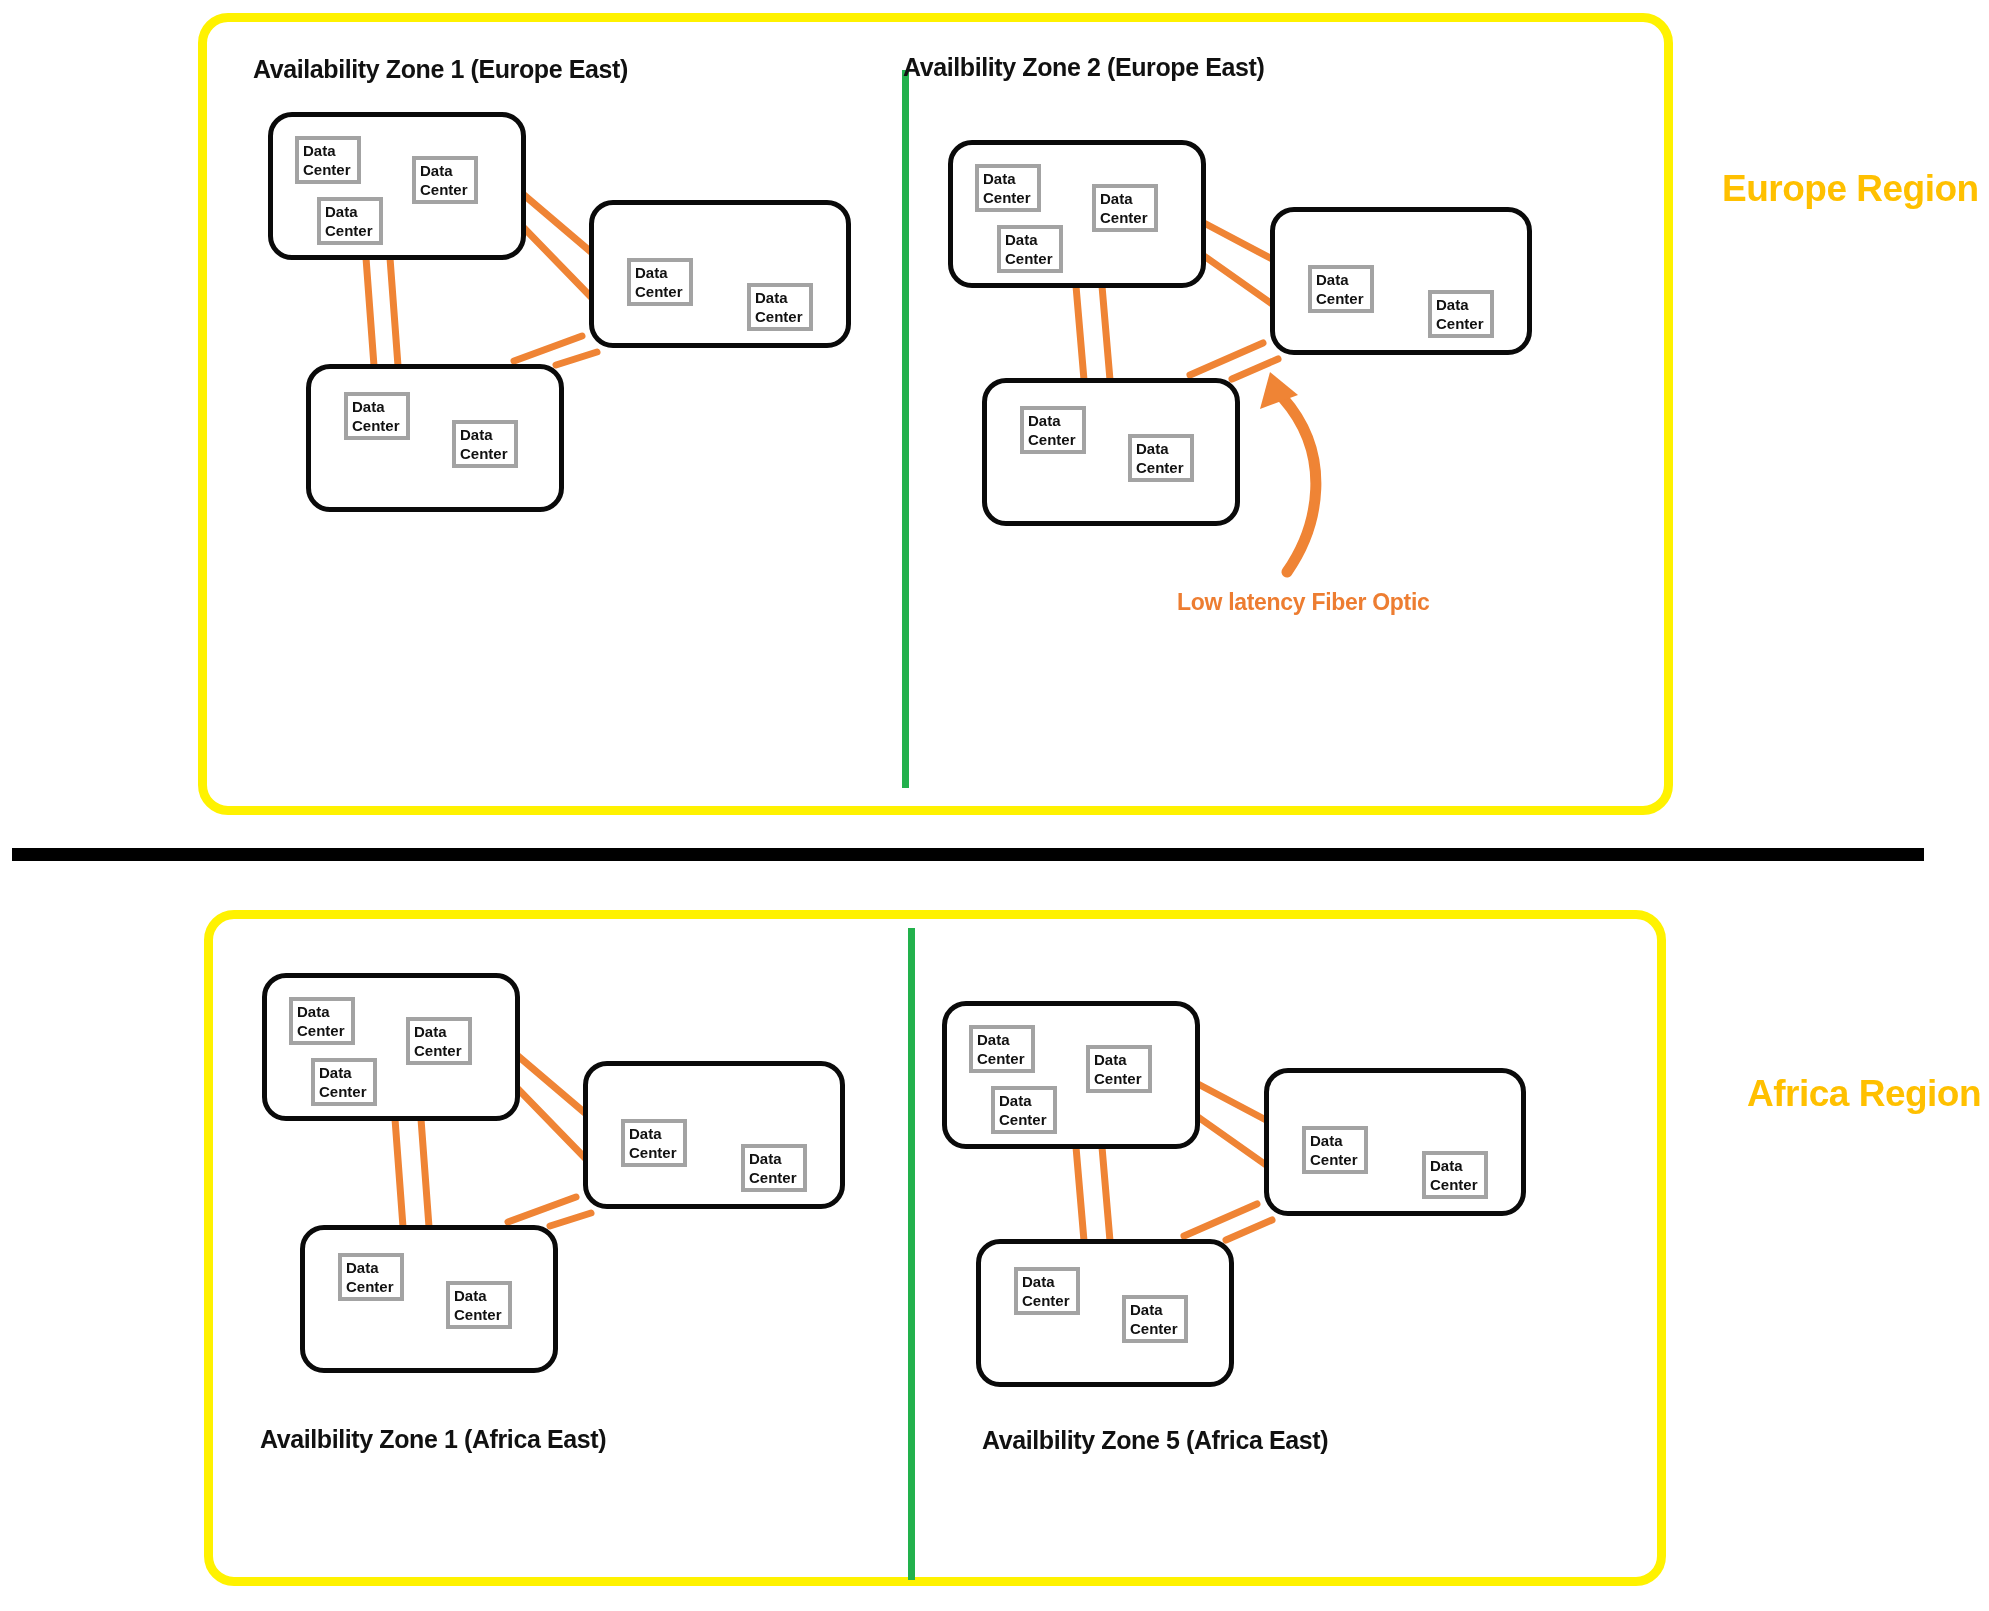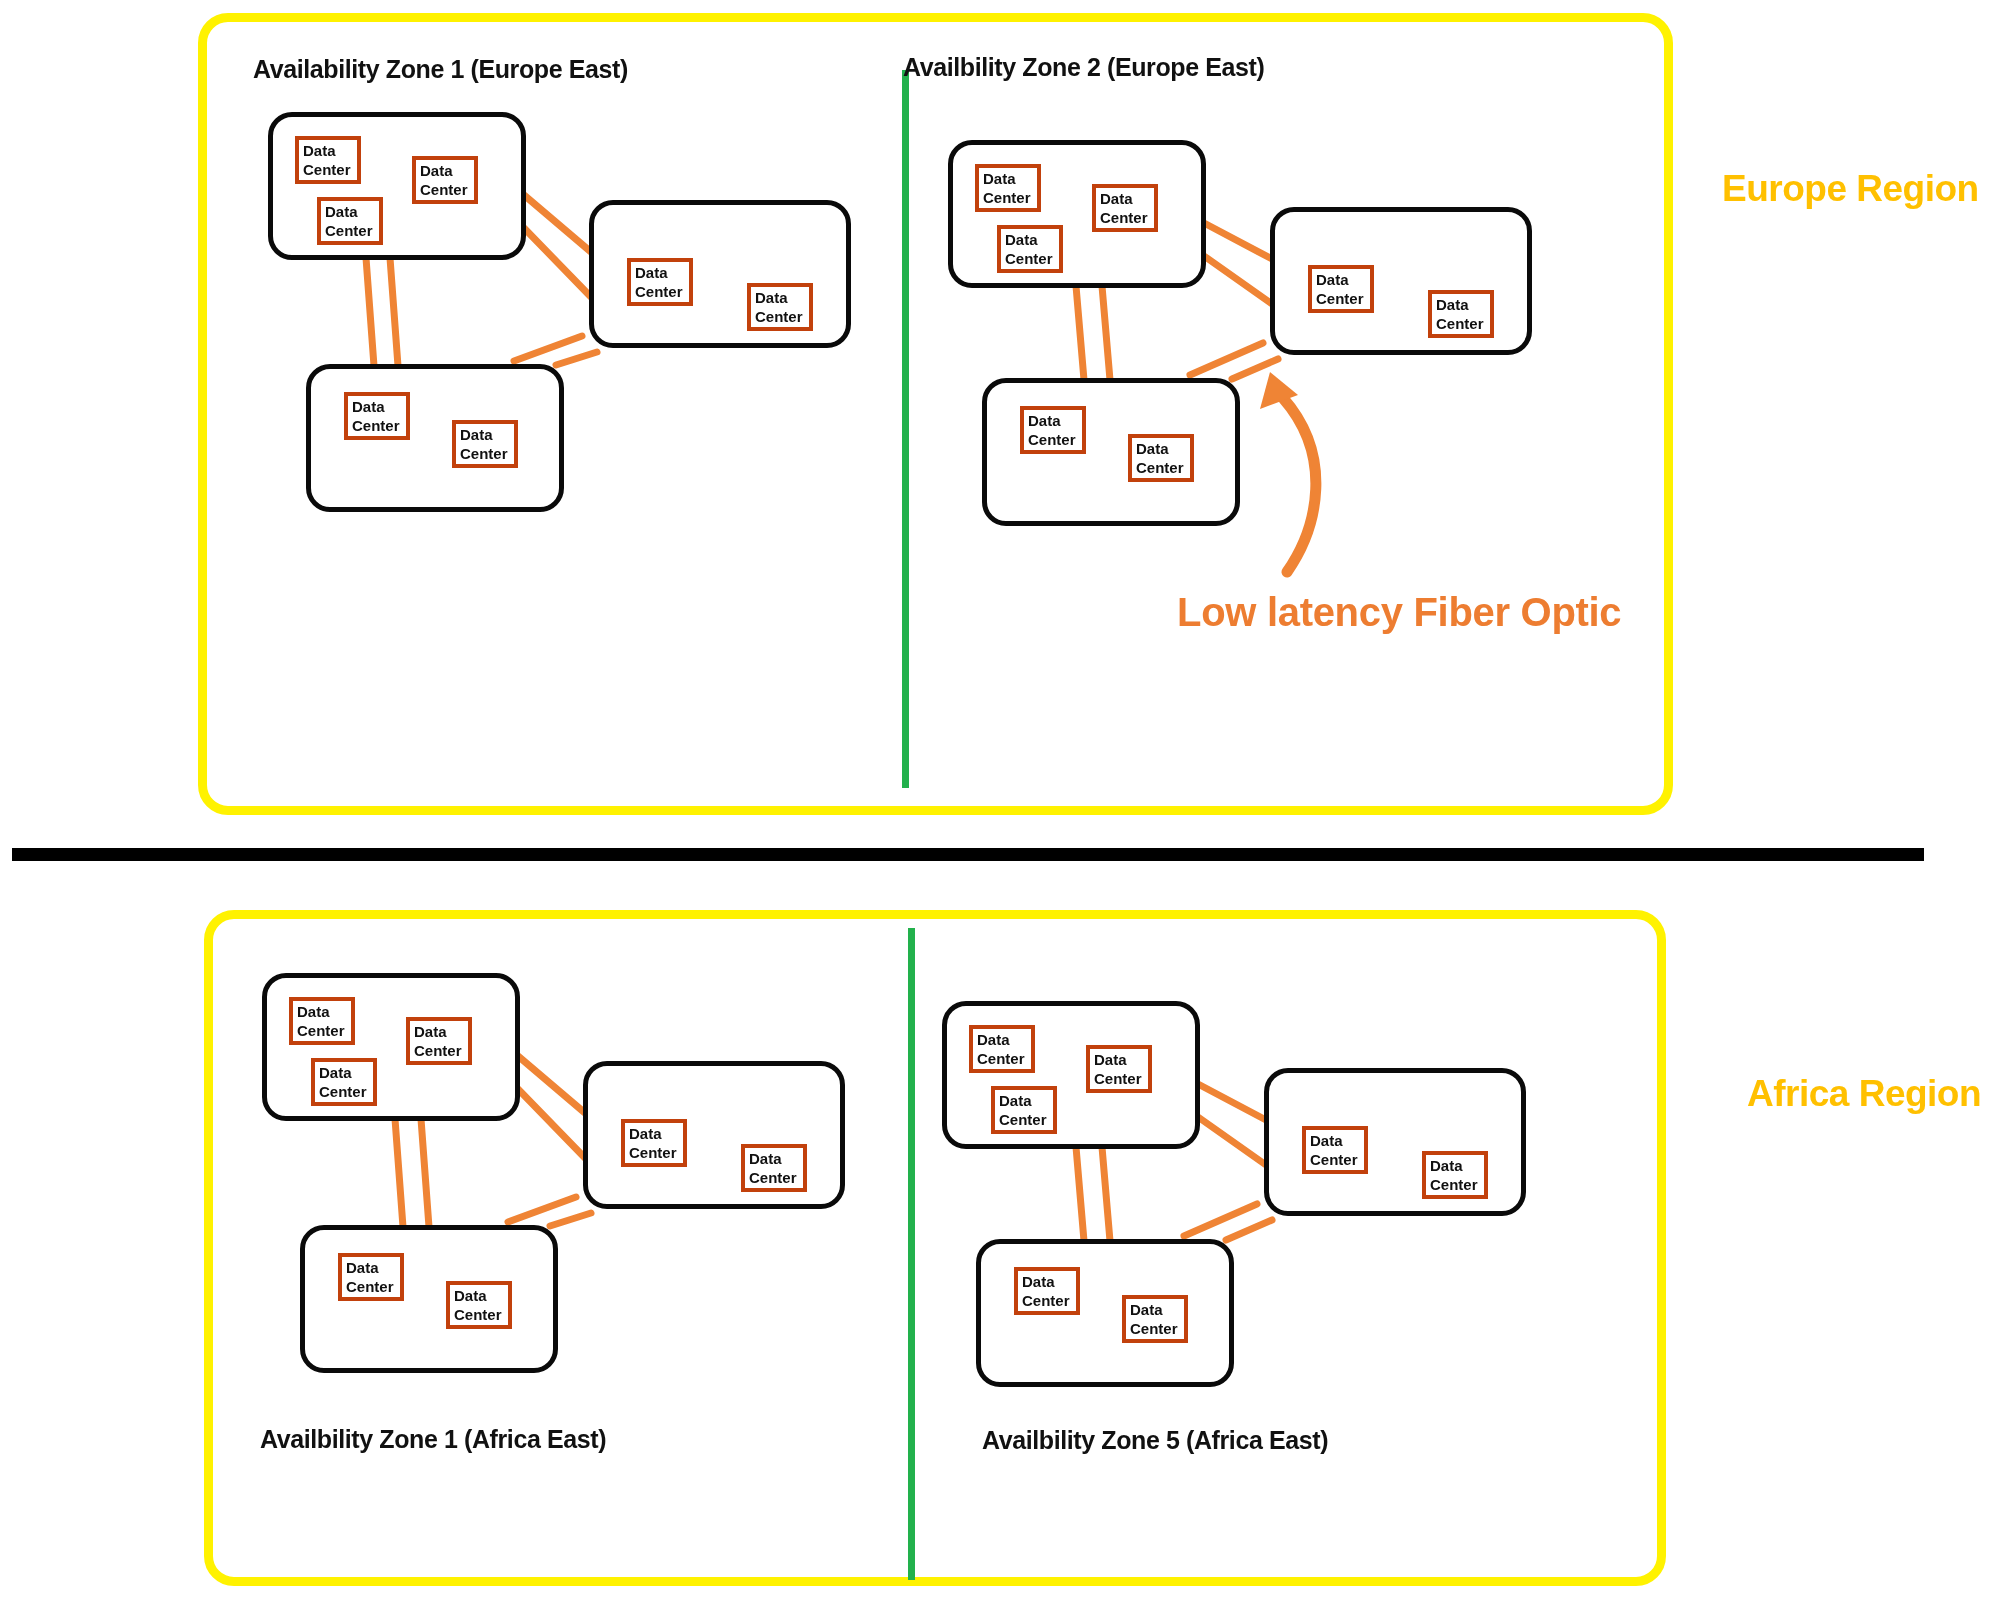--- a/index.html
+++ b/index.html
@@ -4,27 +4,27 @@
 <style>
   html,body{margin:0;padding:0;background:#fff;}
   #stage{position:relative;width:1986px;height:1611px;background:#fff;overflow:hidden;
          font-family:"Liberation Sans",sans-serif;}
   .region-box{position:absolute;border:9px solid #FFF200;border-radius:30px;background:transparent;box-sizing:border-box;}
   .zone-divider{position:absolute;width:7px;background:#22B14C;}
   .region-divider{position:absolute;left:12px;top:848px;width:1912px;height:13px;background:#000;}
   .zone-title{position:absolute;font-size:25px;font-weight:700;color:#111;letter-spacing:-0.4px;white-space:nowrap;}
   .region-label{position:absolute;font-size:37px;font-weight:700;color:#FFC000;letter-spacing:-0.5px;white-space:nowrap;}
   .cluster{position:absolute;border:5px solid #0a0a0a;border-radius:24px;background:#fff;box-sizing:border-box;z-index:2;}
-  .dc{position:absolute;width:66px;height:48px;border:4px solid #c2410c;background:#fff;box-sizing:border-box;
+  .dc{position:absolute;width:66px;height:48px;border:4px solid #a3a3a3;background:#fff;box-sizing:border-box;
       font-size:15px;line-height:19px;font-weight:700;color:#111;padding:1px 0 0 4px;
       display:flex;flex-direction:column;}
   .dc span{display:block;}
   #links{position:absolute;left:0;top:0;z-index:1;}
-  .annotation{position:absolute;left:1177px;top:578px;font-size:40px;line-height:48px;font-weight:700;
-              color:#ED7D31;letter-spacing:-0.3px;white-space:nowrap;z-index:3;margin-top:10px;}
+  .annotation{position:absolute;left:1177px;top:578px;font-size:23px;line-height:48px;font-weight:700;
+              color:#ED7D31;letter-spacing:-0.3px;white-space:nowrap;z-index:3;}
 </style>
 </head>
 <body>
 
 <div id="stage">
 
   <svg id="links" width="1989" height="1611">
     <g stroke="#EF8435" stroke-width="7" stroke-linecap="round">
       <line x1="524" y1="195" x2="591" y2="252"></line>
       <line x1="524" y1="228" x2="591" y2="297"></line>

